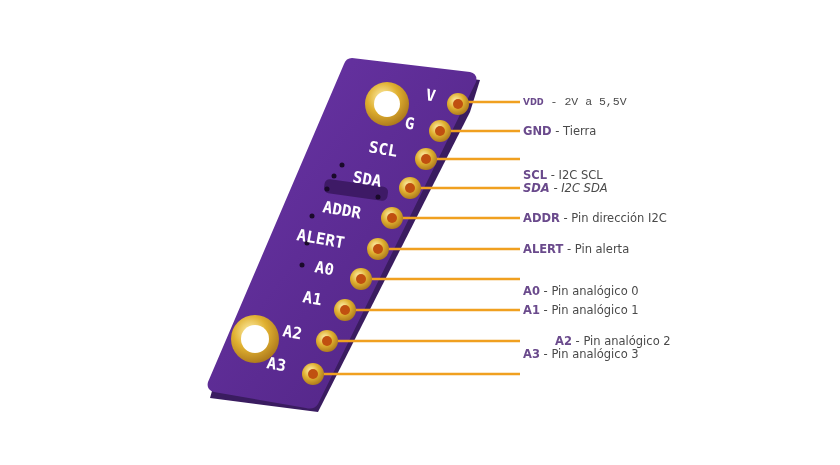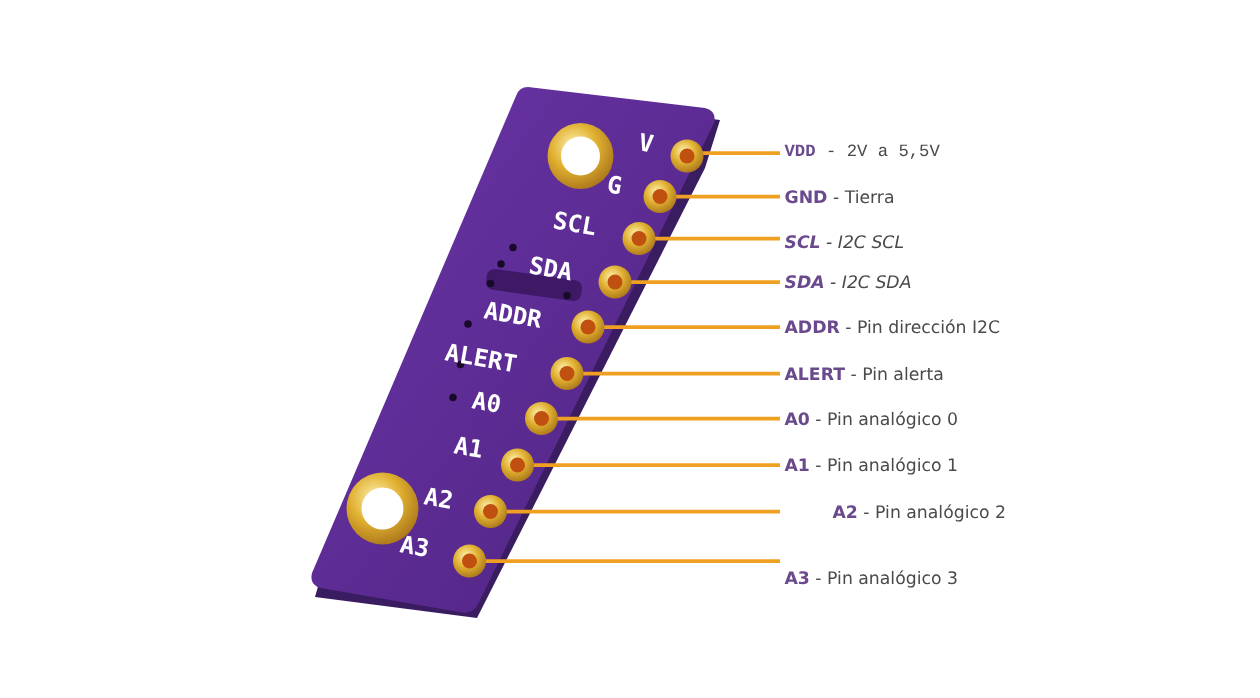--- a/index.html
+++ b/index.html
@@ -114,20 +114,20 @@
       </g>
     <g>
         <circle cx="313" cy="374" r="11" fill="url(#gold)"></circle>
         <circle cx="313" cy="374" r="5" fill="#c05010"></circle>
       </g>
   </g>
 </svg>
 
 <div class="label" style="top:95px;font-family:Liberation Mono, monospace;"><span class="pin">VDD</span><span class="desc"> - </span><span class="desc">2V a 5,5V</span></div>
 <div class="label" style="top:124px;text-align:right;"><span class="pin">GND</span><span class="desc"> - </span><span class="desc">Tierra</span></div>
-<div class="label" style="top:154px;font-style:italic;"><span class="pin">SCL</span><span class="desc"> - </span><span class="desc">I2C SCL</span></div>
+<div class="label" style="top:168px;"><span class="pin">SCL</span><span class="desc"> - </span><span class="desc">I2C SCL</span></div>
 <div class="label" style="top:181px;font-style:italic;"><span class="pin">SDA</span><span class="desc"> - </span><span class="desc">I2C SDA</span></div>
 <div class="label" style="top:211px;"><span class="pin">ADDR</span><span class="desc"> - </span><span class="desc">Pin dirección I2C</span></div>
 <div class="label" style="top:242px;"><span class="pin">ALERT</span><span class="desc"> - </span><span class="desc">Pin alerta</span></div>
-<div class="label" style="top:272px;"><span class="pin">A0</span><span class="desc"> - </span><span class="desc">Pin analógico 0</span></div>
+<div class="label" style="top:284px;"><span class="pin">A0</span><span class="desc"> - </span><span class="desc">Pin analógico 0</span></div>
 <div class="label" style="top:303px;"><span class="pin">A1</span><span class="desc"> - </span><span class="desc">Pin analógico 1</span></div>
 <div class="label" style="top:334px;margin-left:32px;"><span class="pin">A2</span><span class="desc"> - </span><span class="desc">Pin analógico 2</span></div>
-<div class="label" style="top:378px;text-align:right;"><span class="pin">A3</span><span class="desc"> - </span><span class="desc">Pin analógico 3</span></div>
+<div class="label" style="top:347px;text-align:right;"><span class="pin">A3</span><span class="desc"> - </span><span class="desc">Pin analógico 3</span></div>
 
 </body></html>

